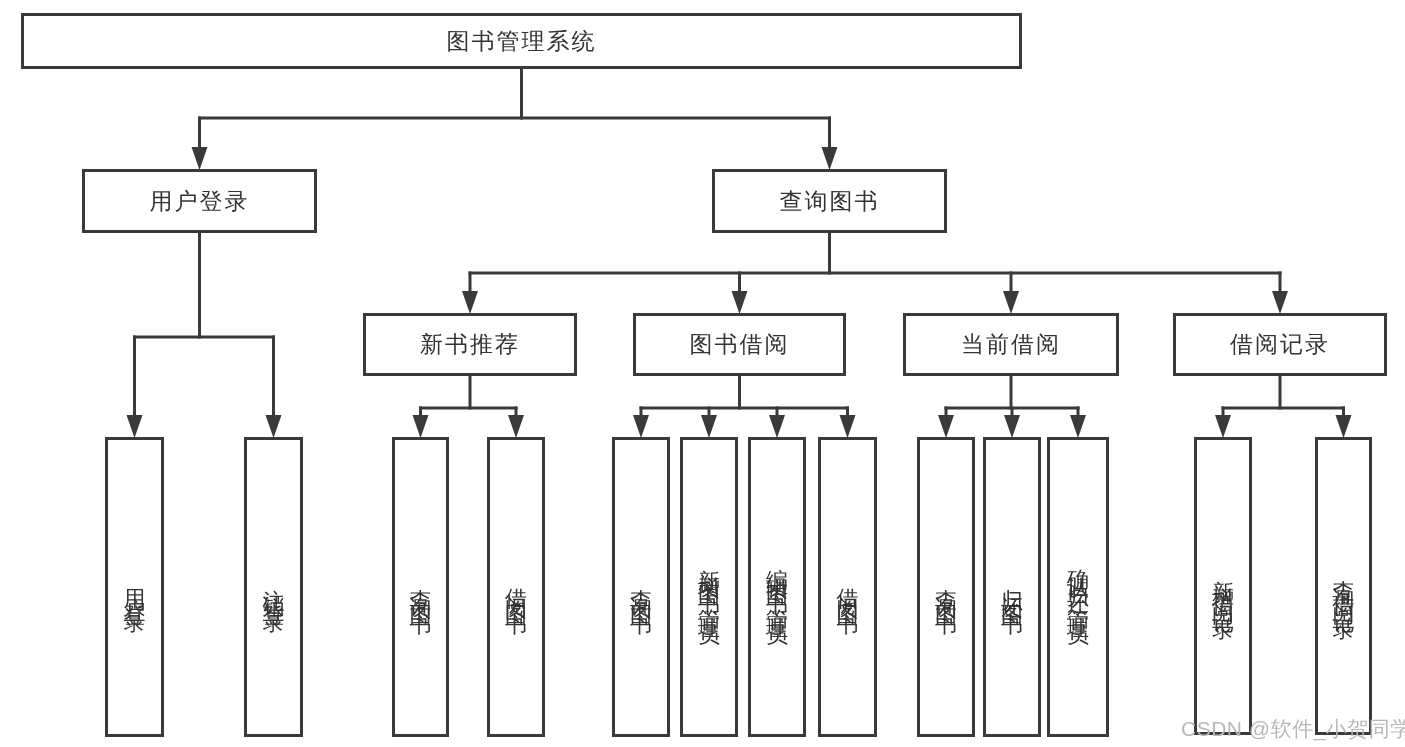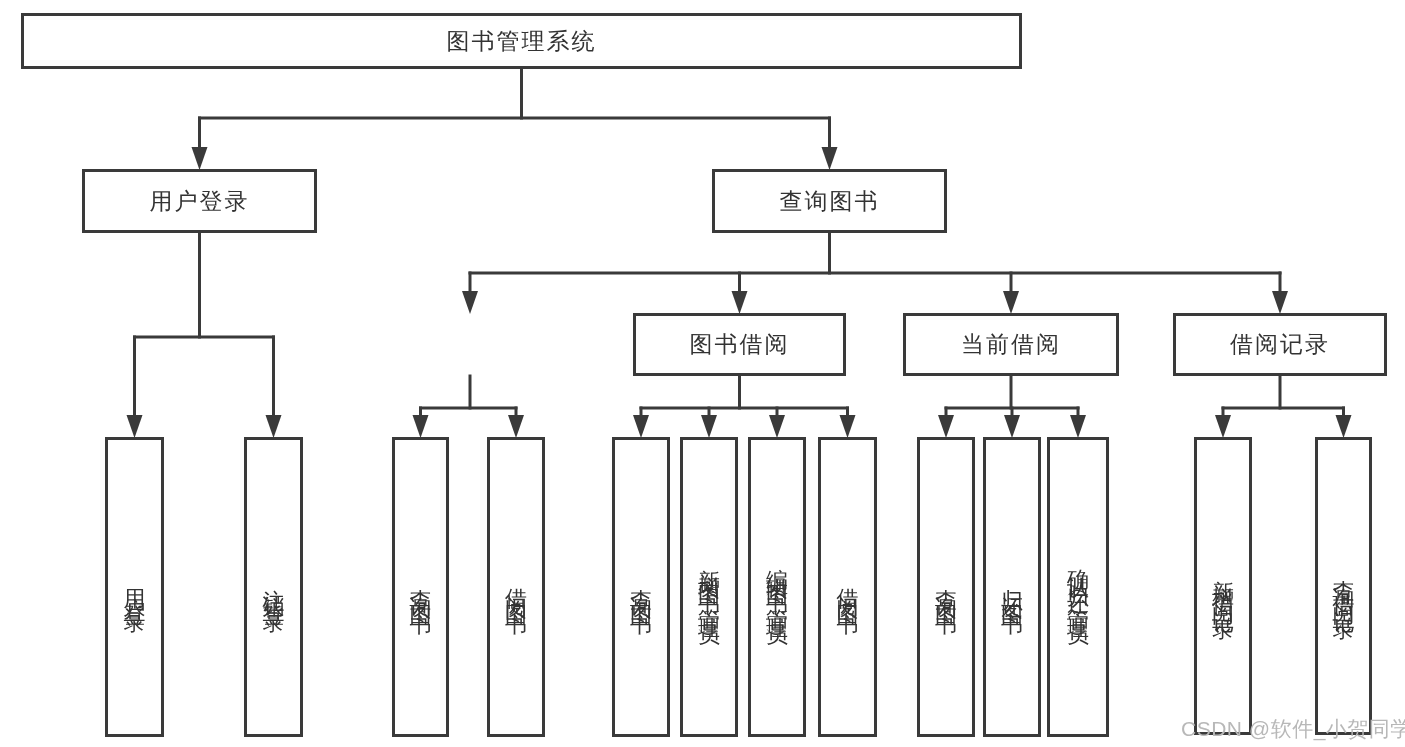--- a/index.html
+++ b/index.html
@@ -109,20 +109,21 @@
       <polygon points="1223,438 1215,415 1231,415" fill="#3a3a3a"></polygon>
       <line x1="1343.5" y1="408" x2="1343.5" y2="418" stroke="#3a3a3a" stroke-width="3" stroke-linecap="square"></line>
       <polygon points="1343.5,438 1335.5,415 1351.5,415" fill="#3a3a3a"></polygon>
     </svg>
 
   <div class="node horizontal" style="left: 21px; top: 13px; width: 1001px; height: 56px; border-color: rgb(58, 58, 58);">图书管理系统</div>
     <div class="node horizontal" style="left: 82px; top: 169px; width: 235px; height: 64px; border-color: rgb(58, 58, 58);">用户登录</div>
     <div class="node horizontal" style="left: 712px; top: 169px; width: 235px; height: 64px; border-color: rgb(58, 58, 58);">查询图书</div>
     <div class="node vertical" style="left: 105px; top: 437px; width: 59px; height: 300px; border-color: rgb(58, 58, 58);">用户登录</div>
     <div class="node vertical" style="left: 244px; top: 437px; width: 59px; height: 300px; border-color: rgb(58, 58, 58);">注销登录</div>
+    <div class="node horizontal" style="left: 363px; top: 313px; width: 214px; height: 63px; border-color: rgb(58, 58, 58);">新书推荐</div>
     <div class="node horizontal" style="left: 633px; top: 313px; width: 213px; height: 63px; border-color: rgb(58, 58, 58);">图书借阅</div>
     <div class="node horizontal" style="left: 903px; top: 313px; width: 216px; height: 63px; border-color: rgb(58, 58, 58);">当前借阅</div>
     <div class="node horizontal" style="left: 1173px; top: 313px; width: 214px; height: 63px; border-color: rgb(58, 58, 58);">借阅记录</div>
     <div class="node vertical" style="left: 392px; top: 437px; width: 57px; height: 300px; border-color: rgb(58, 58, 58);">查询图书</div>
     <div class="node vertical" style="left: 487px; top: 437px; width: 58px; height: 300px; border-color: rgb(58, 58, 58);">借阅图书</div>
     <div class="node vertical" style="left: 612px; top: 437px; width: 58px; height: 300px; border-color: rgb(58, 58, 58);">查询图书</div>
     <div class="node vertical" style="left: 680px; top: 437px; width: 58px; height: 300px; border-color: rgb(58, 58, 58);">新增图书（管理员）</div>
     <div class="node vertical" style="left: 748px; top: 437px; width: 58px; height: 300px; border-color: rgb(58, 58, 58);">编辑图书（管理员）</div>
     <div class="node vertical" style="left: 818px; top: 437px; width: 59px; height: 300px; border-color: rgb(58, 58, 58);">借阅图书</div>
     <div class="node vertical" style="left: 917px; top: 437px; width: 58px; height: 300px; border-color: rgb(58, 58, 58);">查询图书</div>

